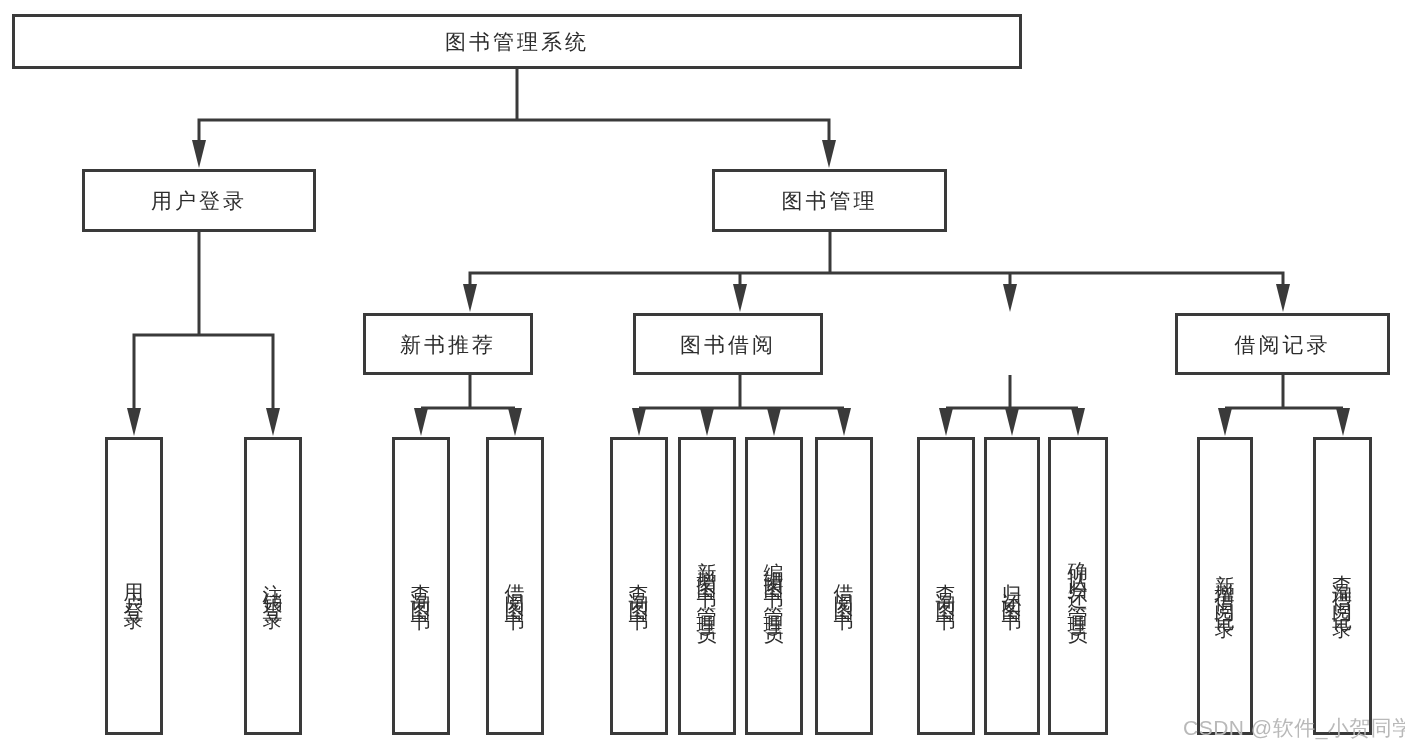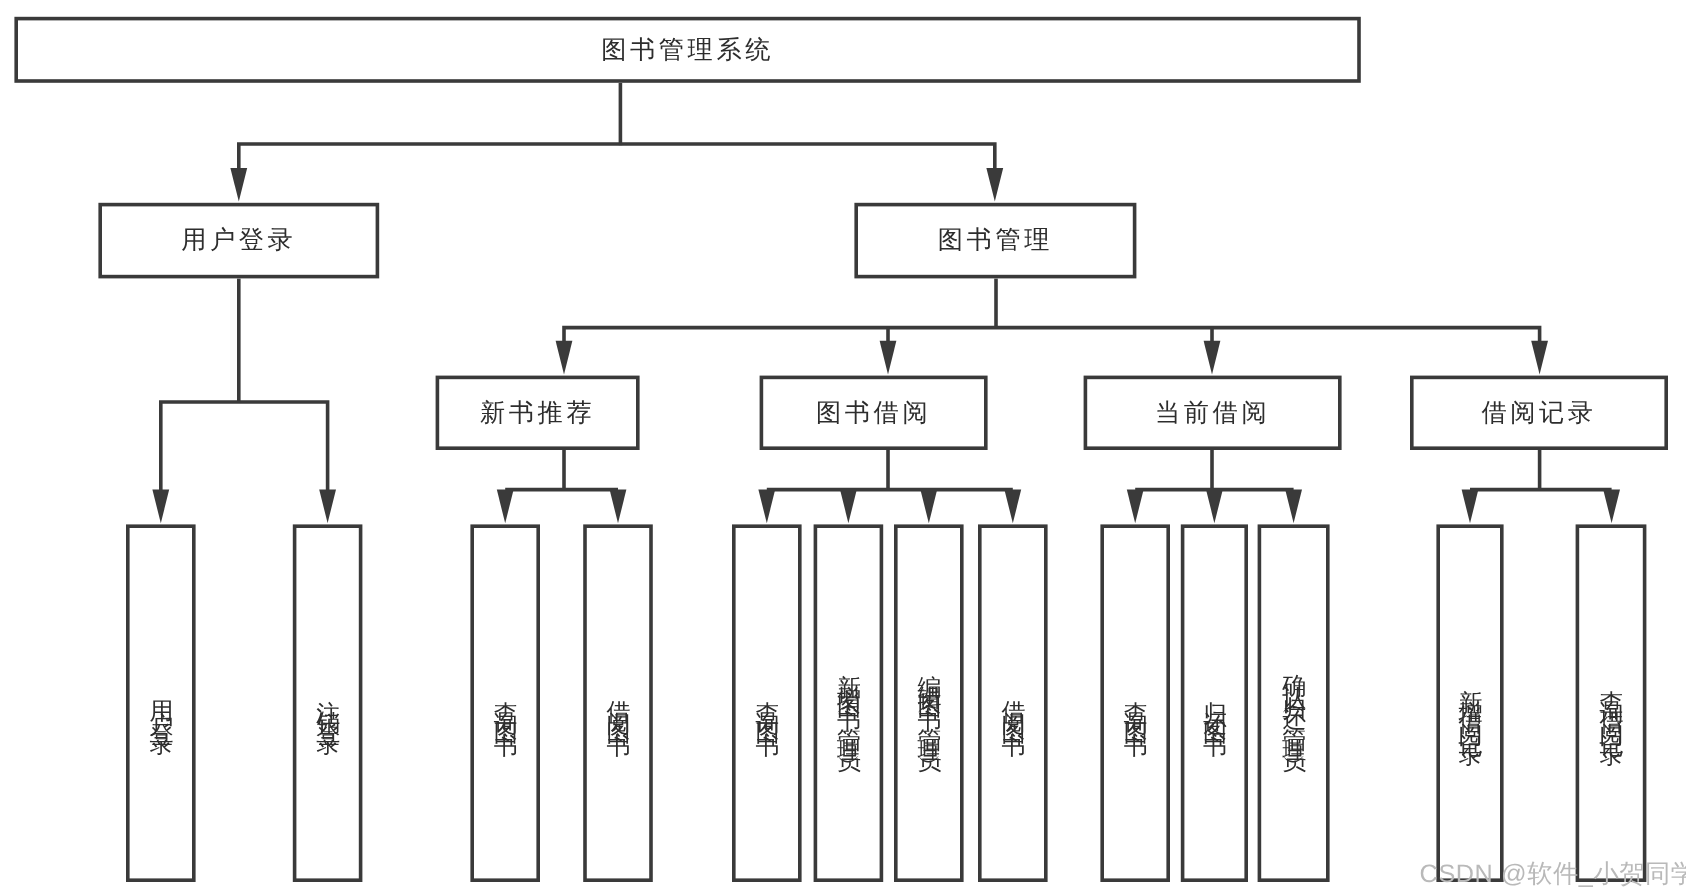--- a/index.html
+++ b/index.html
@@ -33,21 +33,21 @@
   }
   .h { font-size: 21px; letter-spacing: 3px; line-height: 1; white-space: nowrap; }
   .v {
     font-size: 20px;
     letter-spacing: 9px;
     line-height: 1.2;
     writing-mode: vertical-rl;
     text-orientation: mixed;
   }
   
-  #root      { left: 12px;  top: 14px;  width: 1122px; height: 55px; }
+  #root      { left: 12px;  top: 14px;  width: 1010px; height: 55px; }
   #n-login   { left: 82px;  top: 169px; width: 234px;  height: 63px; }
   #n-mgmt    { left: 712px; top: 169px; width: 235px;  height: 63px; }
   #n-newbook { left: 363px; top: 313px; width: 170px;  height: 62px; }
   #n-borrow  { left: 633px; top: 313px; width: 190px;  height: 62px; }
   #n-current { left: 903px; top: 313px; width: 215px;  height: 62px; }
   #n-records { left: 1175px;top: 313px; width: 215px;  height: 62px; }
   .leaf { top: 437px; height: 298px; width: 58px; }
   #l-a1 { left: 105px; }
   #l-a2 { left: 244px; }
   #l-b1 { left: 392px; }
@@ -132,21 +132,20 @@
     </g>
   </svg>
 
   <div class="box h" id="root">图书管理系统</div>
 
   <div class="box h" id="n-login">用户登录</div>
   <div class="box h" id="n-mgmt">图书管理</div>
 
   <div class="box h" id="n-newbook">新书推荐</div>
   <div class="box h" id="n-borrow">图书借阅</div>
-  <div class="box h" id="n-current">当前借阅</div>
   <div class="box h" id="n-records">借阅记录</div>
 
   <div class="box v leaf" id="l-a1">用户登录</div>
   <div class="box v leaf" id="l-a2">注销登录</div>
   <div class="box v leaf" id="l-b1">查询图书</div>
   <div class="box v leaf" id="l-b2">借阅图书</div>
   <div class="box v leaf" id="l-c1">查询图书</div>
   <div class="box v leaf" id="l-c2">新增图书（管理员）</div>
   <div class="box v leaf" id="l-c3">编辑图书（管理员）</div>
   <div class="box v leaf" id="l-c4">借阅图书</div>

